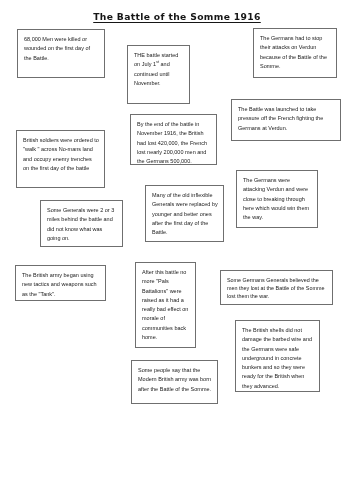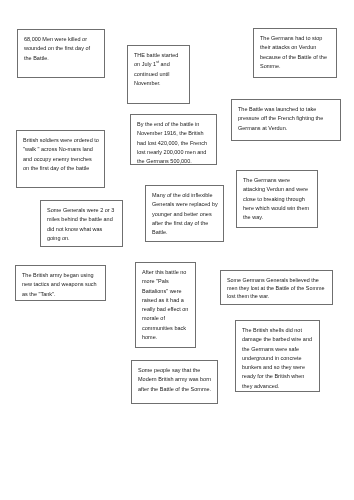--- a/index.html
+++ b/index.html
@@ -51,20 +51,21 @@
     font-size: 3.8px;
     vertical-align: super;
     line-height: 0;
   }
 </style>
 </head>
 <body>
 
 <div id="page">
 
+  <div id="page-title">The Battle of the Somme 1916</div>
 
   <div class="note" style="left:17px; top:29px; width:88px; height:49px;">68,000 Men were killed or wounded on the first day of the Battle.</div>
 
   <div class="note" style="left:127px; top:45px; width:63px; height:59px;"><span>THE battle started on July 1</span><sup>st</sup><span> and continued until November.</span></div>
 
   <div class="note" style="left:253px; top:28px; width:84px; height:50px;">The Germans had to stop their attacks on Verdun because of the Battle of the Somme.</div>
 
   <div class="note" style="left:231px; top:99px; width:110px; height:42px;">The Battle was launched to take pressure off the French fighting the Germans at Verdun.</div>
 
   <div class="note" style="left:130px; top:114px; width:87px; height:51px;">By the end of the battle in November 1916, the British had lost 420,000, the French lost nearly 200,000 men and the Germans 500,000.</div>

